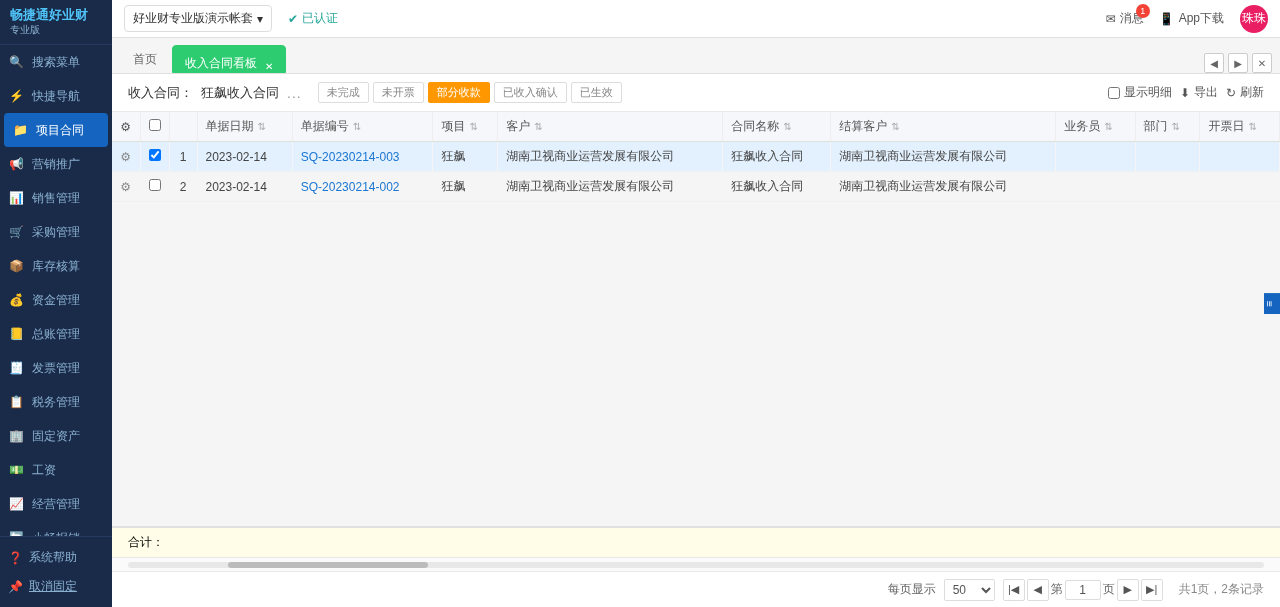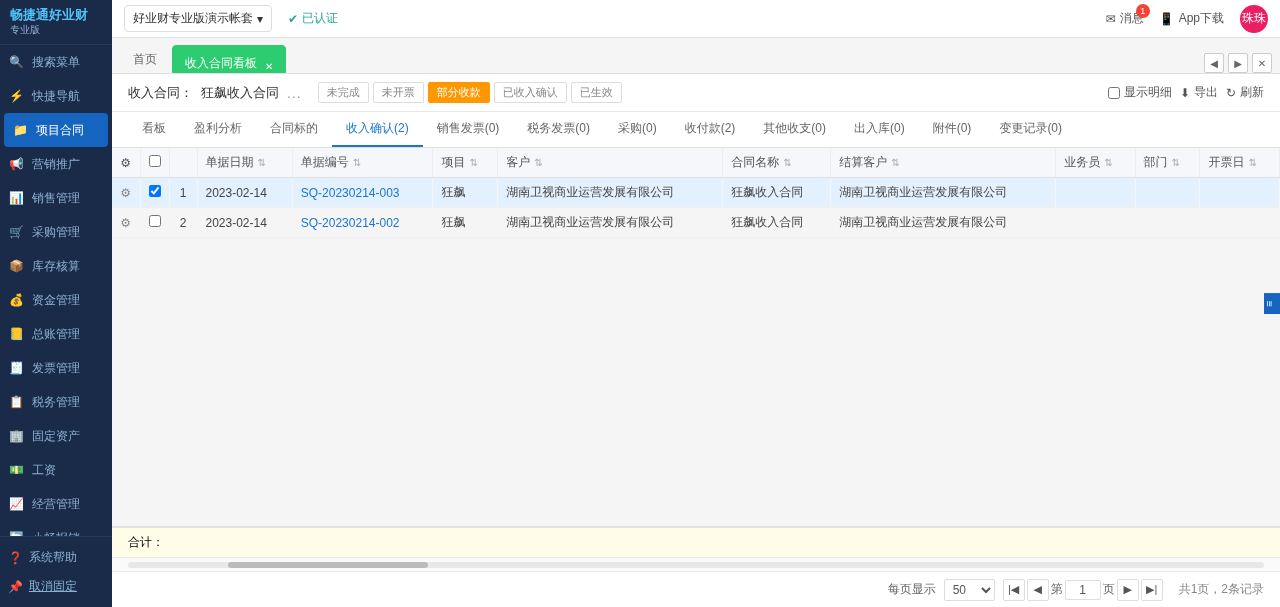--- a/index.html
+++ b/index.html
@@ -241,34 +241,20 @@
           <span>⬇</span>
           <span>导出</span>
         </div>
         <div class="header-action-btn">
           <span>↻</span>
           <span>刷新</span>
         </div>
       </div>
     </div>
 
-    <div class="sub-tabs" id="sub-tabs-container">
-        <div class="sub-tab">看板</div>
-        <div class="sub-tab">盈利分析</div>
-        <div class="sub-tab">合同标的</div>
-        <div class="sub-tab active">收入确认(2)</div>
-        <div class="sub-tab">销售发票(0)</div>
-        <div class="sub-tab">税务发票(0)</div>
-        <div class="sub-tab">采购(0)</div>
-        <div class="sub-tab">收付款(2)</div>
-        <div class="sub-tab">其他收支(0)</div>
-        <div class="sub-tab">出入库(0)</div>
-        <div class="sub-tab">附件(0)</div>
-        <div class="sub-tab">变更记录(0)</div>
-      </div>
 
     <div class="table-container">
       <table class="data-table">
         <thead id="table-head">
             <tr>
               <th style="text-align: center; width: 28px;"><span>⚙</span></th>
               <th style="text-align: center; width: 28px;"><input type="checkbox" style=""></th>
               <th style="width: 28px; text-align: center;"></th>
               <th>
                 <div class="th-content">

